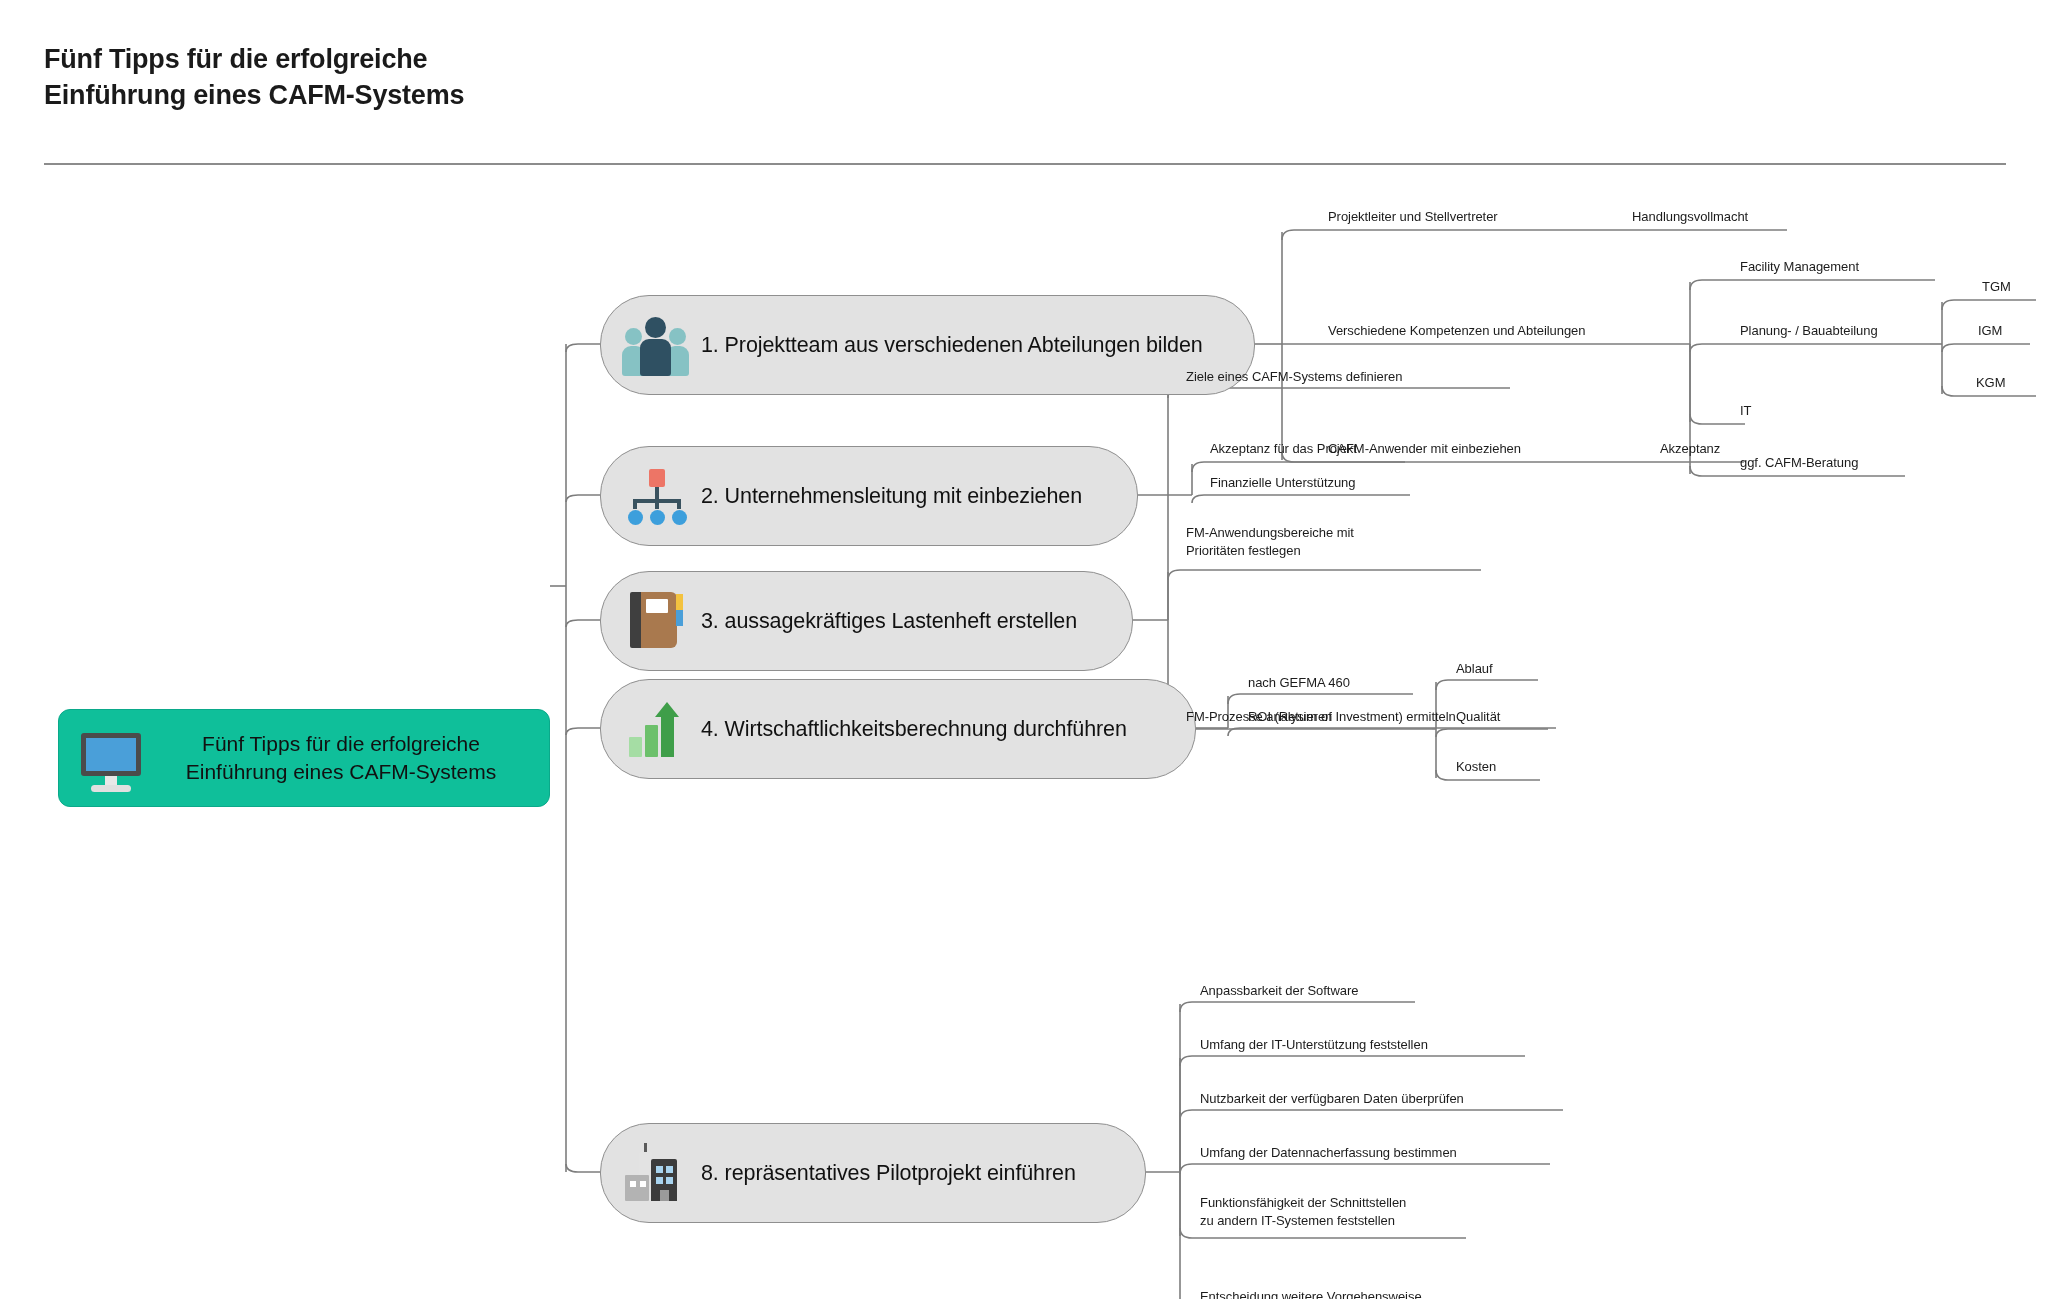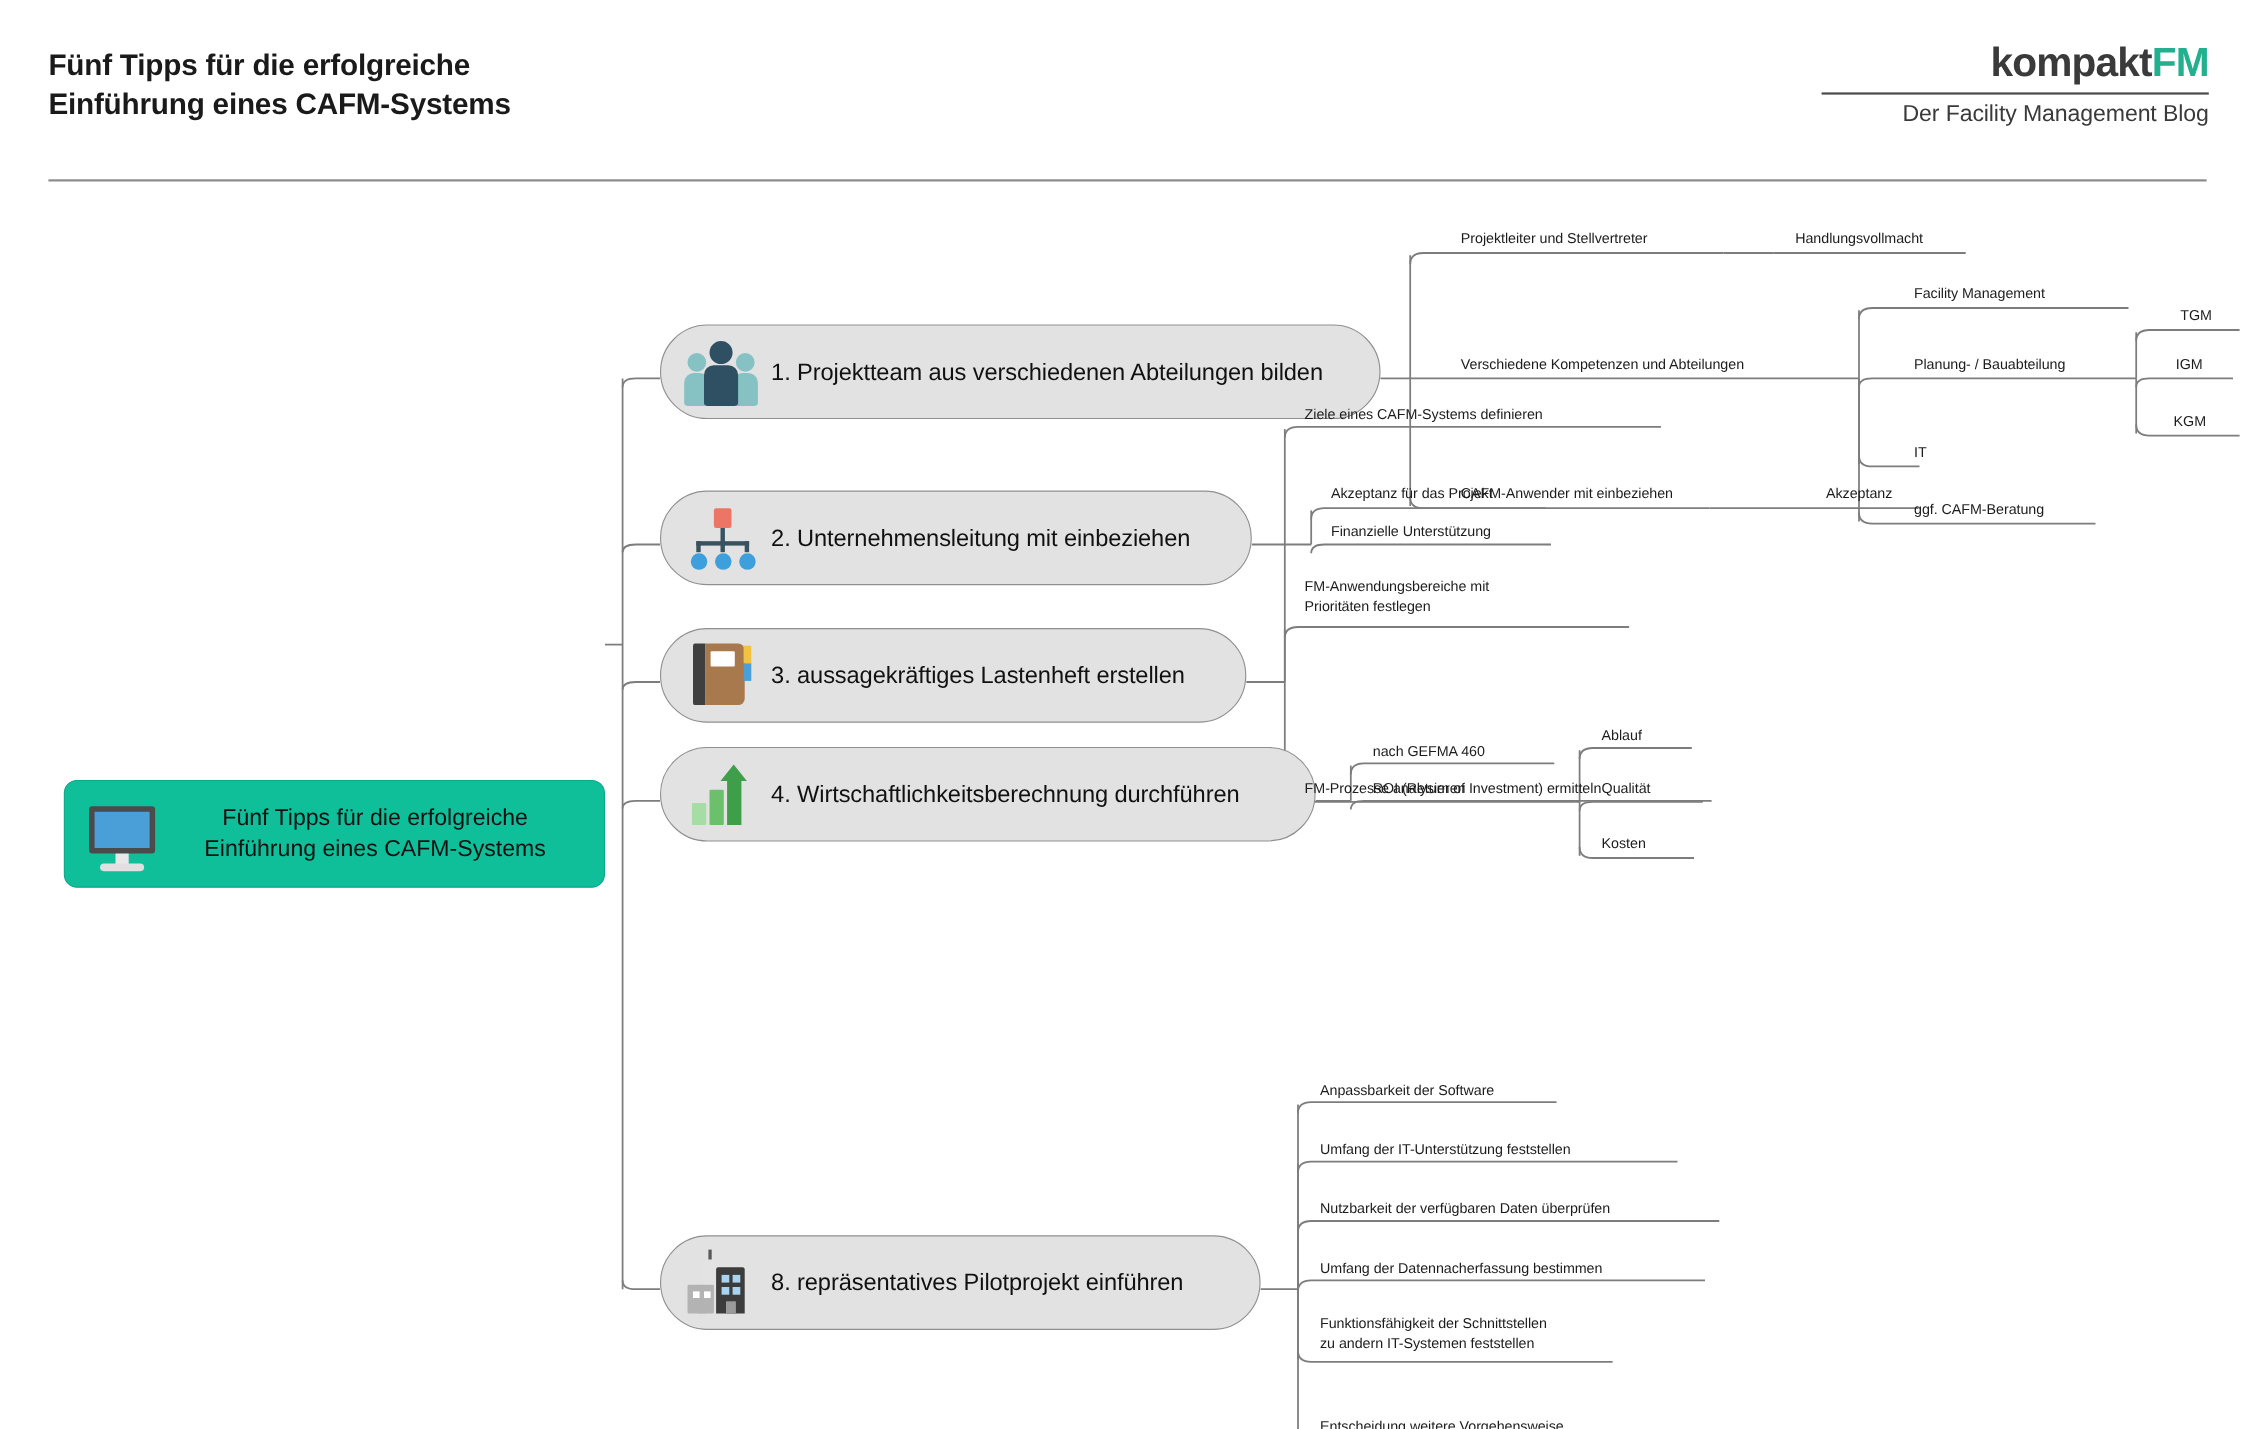--- a/index.html
+++ b/index.html
@@ -41,21 +41,21 @@
     padding:0 14px 0 16px;
   }
   #root-label {
     flex:1; font-size:21px; line-height:1.35; color:#111; text-align:center;
     white-space:pre-line; padding-left:6px;
   }
 
   
   .l1 {
     background:#e2e2e2; border:1.5px solid #8f8f8f; border-radius:49px;
-    padding:0 26px 0 20px; height:86px;
+    padding:0 26px 0 20px; height:100px;
   }
   .l1 .l1-label { font-size:21.5px; color:#111; white-space:nowrap; letter-spacing:-0.1px; }
   .l1 .icon-box { width:72px; height:72px; flex:0 0 72px; position:relative; margin-right:8px; }
 
   
   .leaf {
     position:absolute; font-size:13px; color:#1c1c1c; line-height:1.35;
     white-space:pre-line; letter-spacing:-0.05px;
   }
 
@@ -112,25 +112,20 @@
 </style>
 </head>
 <body>
 
 <div id="page">
 
   <div id="header">
     <div id="title">
       <span class="tline">Fünf Tipps für die erfolgreiche</span>
       <span class="tline">Einführung eines CAFM-Systems</span>
-    </div>
-    <div id="brand">
-      <div id="brand-name"><span class="k">kompakt</span><span class="fm">FM</span></div>
-      <div id="brand-rule"></div>
-      <div id="brand-tag">Der Facility Management Blog</div>
     </div>
     <div id="head-rule"></div>
   </div>
 
   <div id="map">
 
     <svg id="links" viewBox="0 0 2048 1127" preserveAspectRatio="none">
       <g fill="none" stroke="#7d7d7d" stroke-width="1.6">
 
         <path d="M550,414 L566,414"></path>

